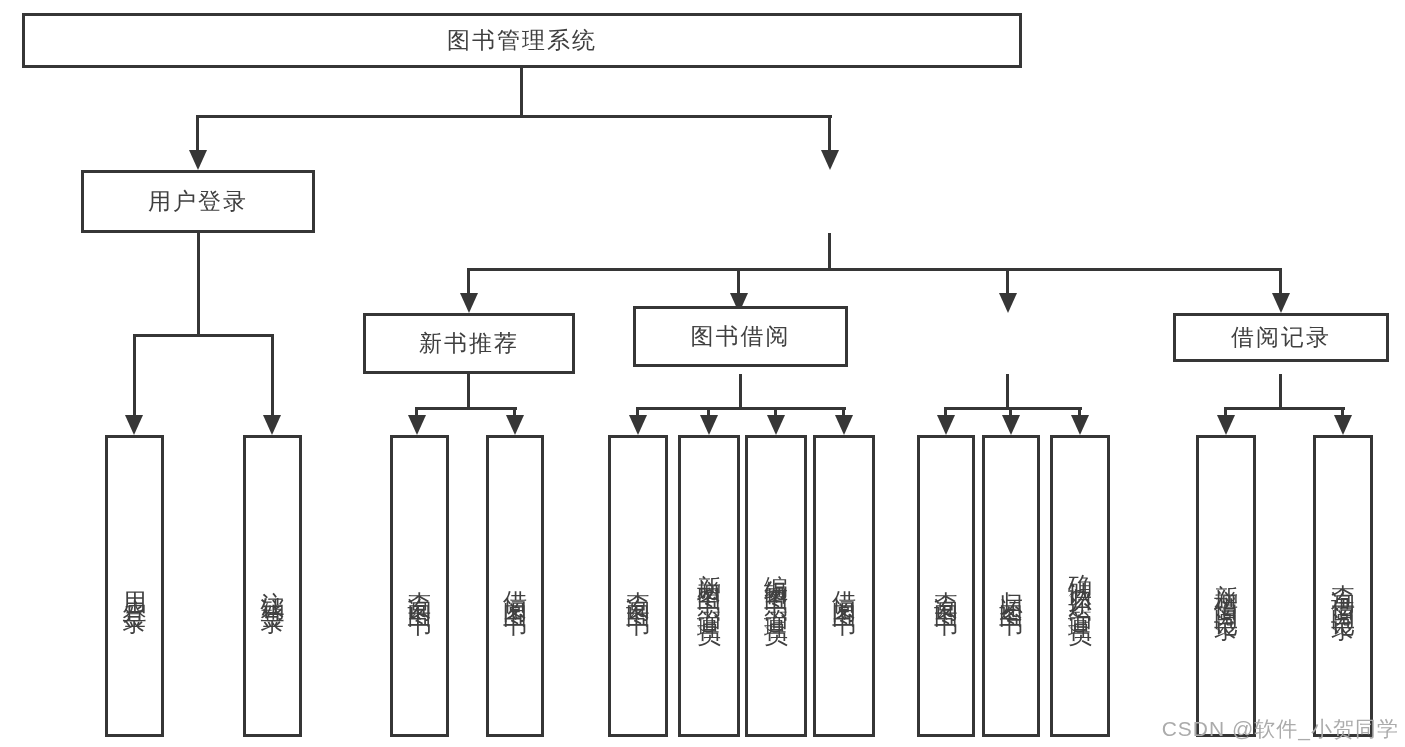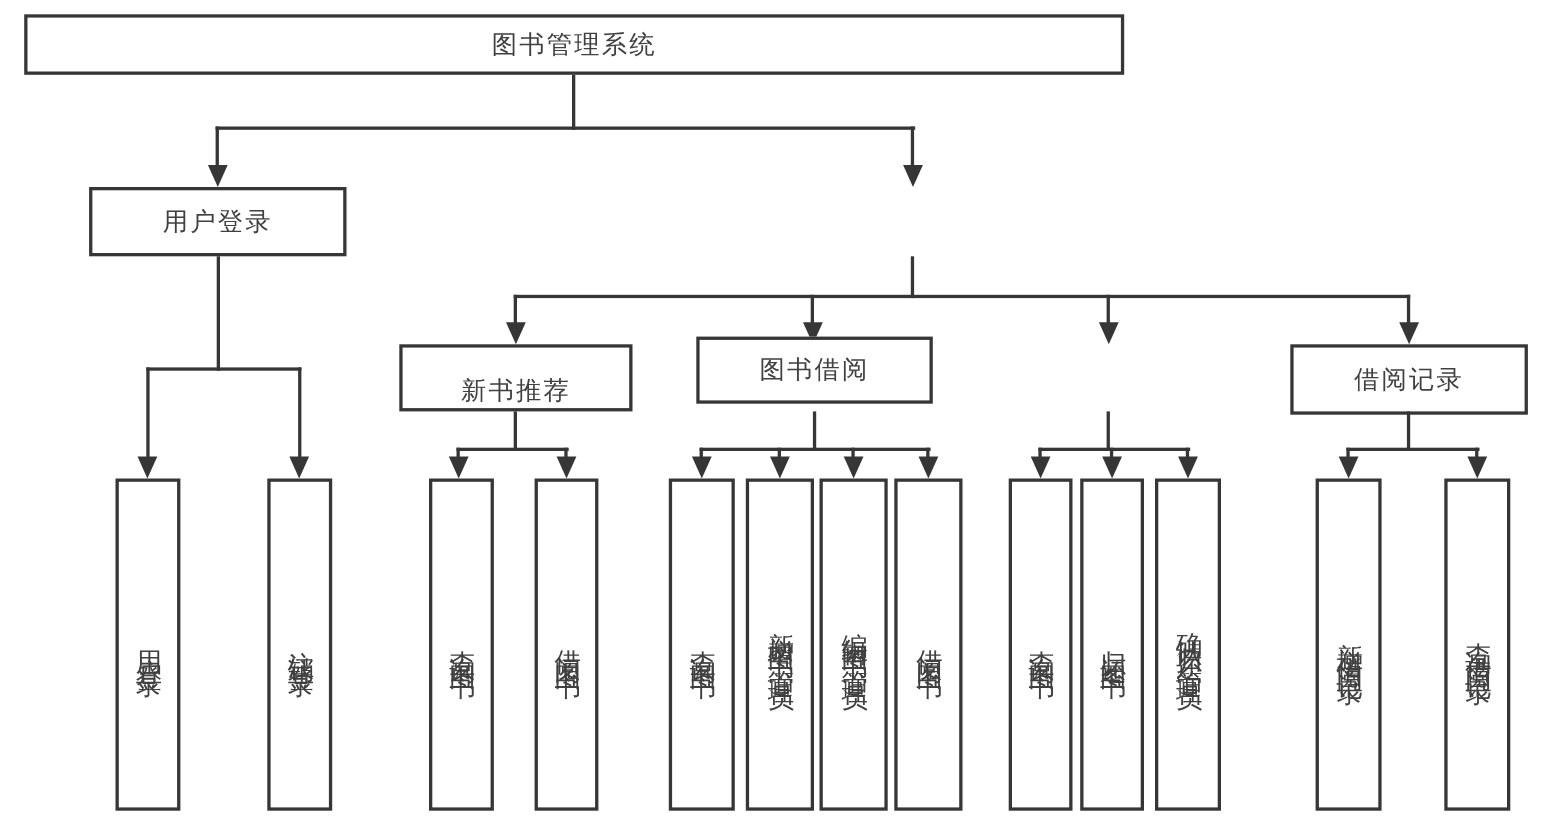--- a/index.html
+++ b/index.html
@@ -64,27 +64,27 @@
   <div class="ln" style="left:467px; top:268px; width:815px; height:3px;"></div>
   <div class="ln" style="left:467px; top:268px; width:3px; height:27px;"></div>
   <div class="ar" style="left:460px; top:293px;"></div>
   <div class="ln" style="left:737px; top:268px; width:3px; height:27px;"></div>
   <div class="ar" style="left:730px; top:293px;"></div>
   <div class="ln" style="left:1006px; top:268px; width:3px; height:27px;"></div>
   <div class="ar" style="left:999px; top:293px;"></div>
   <div class="ln" style="left:1279px; top:268px; width:3px; height:27px;"></div>
   <div class="ar" style="left:1272px; top:293px;"></div>
 
-  <div class="box" style="left:363px; top:313px; width:212px; height:61px;align-items:flex-end;">
+  <div class="box" style="left:363px; top:313px; width:212px; height:61px;">
     <span class="lbl">新书推荐</span>
   </div>
   <div class="box" style="left:633px; top:306px; width:215px; height:61px;">
     <span class="lbl">图书借阅</span>
   </div>
-  <div class="box" style="left:1173px; top:313px; width:216px; height:64px;">
+  <div class="box" style="left:1173px; top:313px; width:216px; height:49px;">
     <span class="lbl">借阅记录</span>
   </div>
 
   <div class="ln" style="left:467px; top:374px; width:3px; height:36px;"></div>
   <div class="ln" style="left:415px; top:407px; width:102px; height:3px;"></div>
   <div class="ln" style="left:415px; top:407px; width:3px; height:11px;"></div>
   <div class="ar" style="left:408px; top:415px;"></div>
   <div class="ln" style="left:513px; top:407px; width:3px; height:11px;"></div>
   <div class="ar" style="left:506px; top:415px;"></div>
 
@@ -152,14 +152,15 @@
     <span class="vlbl">确认归还（管理员）</span>
   </div>
 
   <div class="vbox" style="left:1196px; width:60px;">
     <span class="vlbl">新增借阅记录</span>
   </div>
   <div class="vbox" style="left:1313px; width:60px;">
     <span class="vlbl">查询借阅记录</span>
   </div>
 
+  <div id="watermark">CSDN @软件_小贺同学</div>
 
 </div>
 
 </body></html>

